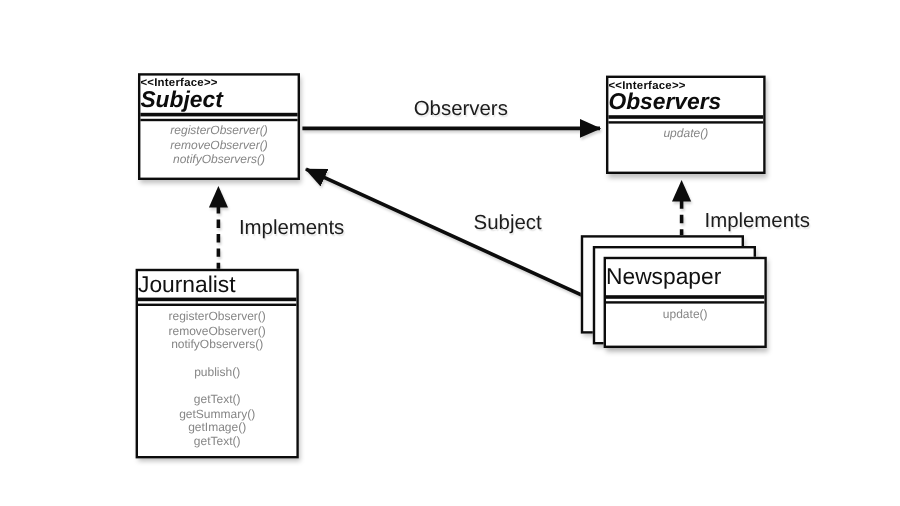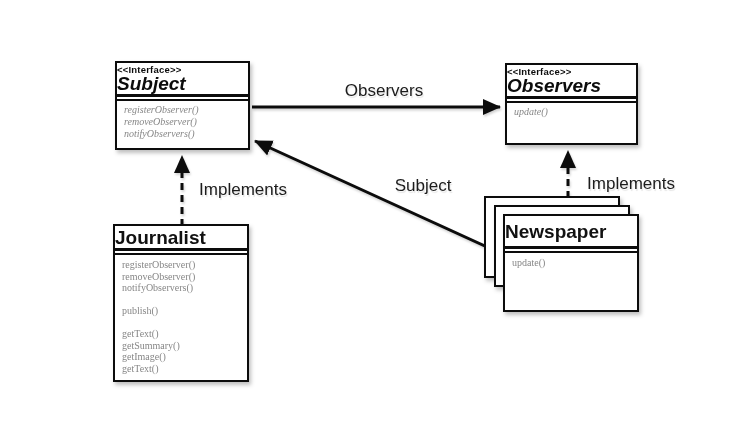--- a/index.html
+++ b/index.html
@@ -63,43 +63,44 @@
   .iface-title {
     font-size: 19px;
     font-weight: bold;
     font-style: italic;
     line-height: 18px;
     padding-bottom: 1px;
     color: #0c0c0c;
   }
   .class-title {
     font-size: 19px;
-    font-weight: bold;
+    font-weight: normal;
     line-height: 21px;
     padding-top: 1px;
     color: #111111;
   }
   .methods {
-    font-family: Liberation Serif, serif;
+    font-family: Liberation Sans, sans-serif;
     font-size: 10px;
     line-height: 12px;
     color: #868686;
     white-space: pre;
+    text-align: center;
   }
   .methods.italic { font-style: italic; }
 
   #subject-box    { left: 115px; top: 61px;  width: 135px; height: 89px; }
   #observers-box  { left: 505px; top: 63px;  width: 133px; height: 82px; }
   #journalist-box { left: 113px; top: 224px; width: 136px; height: 158px; }
   #journalist-box .methods { line-height: 11.5px; }
   #journalist-box .uml-body { padding-top: 4px; }
 
   #sheet-back { left: 484px; top: 196px; width: 136px; height: 82px; }
   #sheet-mid  { left: 494px; top: 205px; width: 136px; height: 82px; }
-  #newspaper-box { left: 503px; top: 214px; width: 136px; height: 98px; }
+  #newspaper-box { left: 503px; top: 214px; width: 136px; height: 76px; }
   #newspaper-box .class-title { line-height: 25px; padding: 3px 0 2px; }
   #newspaper-box .uml-body { padding-top: 4px; }
 
   
   .arrow-label {
     position: absolute;
     transform: translate(-50%, -50%);
     font-size: 17px;
     color: #1c1c1c;
     white-space: nowrap;

